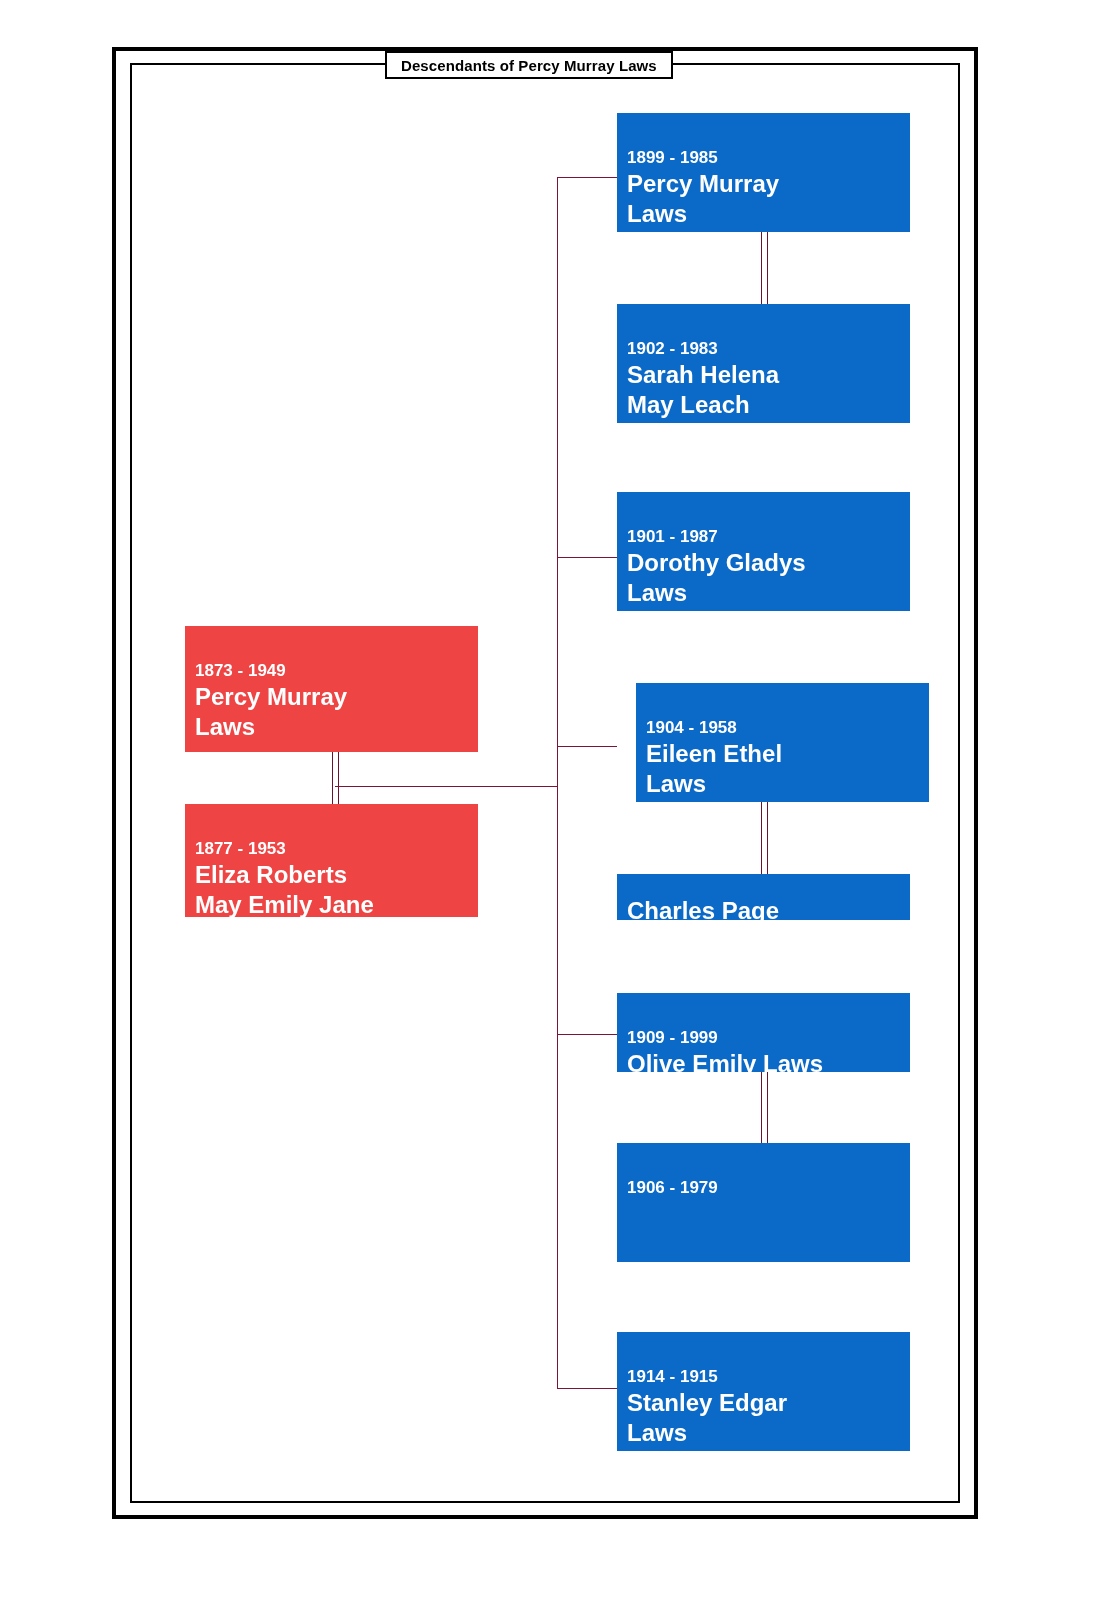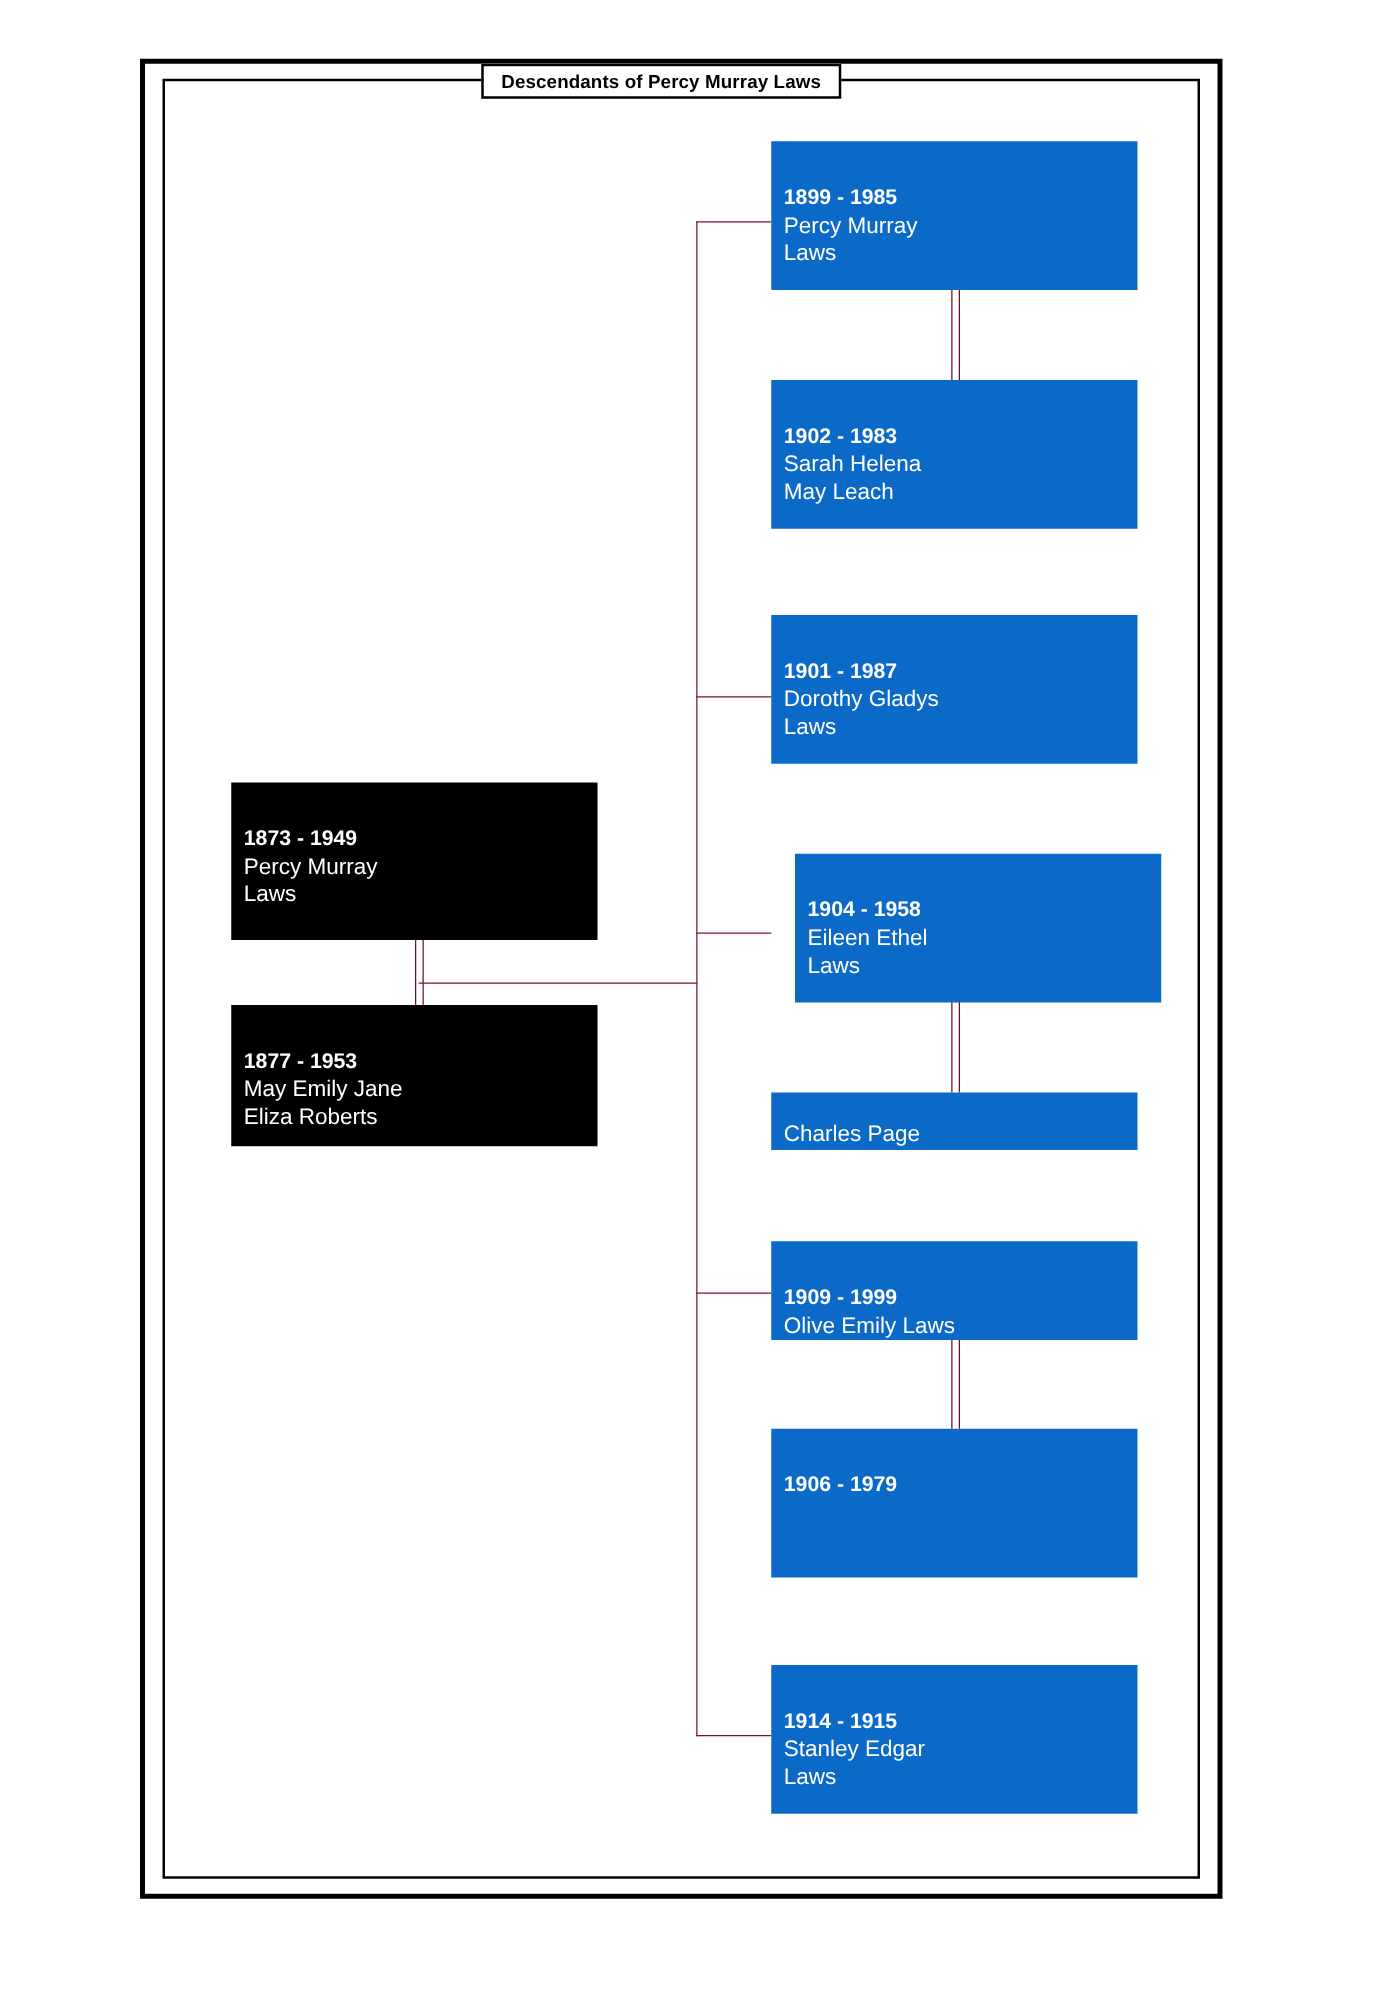--- a/index.html
+++ b/index.html
@@ -93,33 +93,33 @@
   
   .person {
     position: absolute;
     box-sizing: border-box;
     padding: 6px 10px 4px 10px;
     color: #ffffff;
     z-index: 5;
     overflow: hidden;
   }
   .person.blue  { background: #0b69c7; }
-  .person.navy  { background: #000000; }
+  .person.navy  { background: #ef4444; }
 
   .person .dates {
     font-size: 17px;
     font-weight: bold;
     line-height: 1.28;
     color: #ffffff;
     white-space: nowrap;
     margin-top: 28px;
   }
   .person .name {
-    font-size: 18px;
-    font-weight: normal;
+    font-size: 24px;
+    font-weight: bold;
     line-height: 1.24;
     color: #ffffff;
   }
   .person.no-dates .name {
     margin-top: 16px;
   }
 </style>
 </head>
 <body>
 
@@ -155,22 +155,22 @@
   <div class="marriage" style="left:761px; top:1072px; height:71px;"></div>
 
   <div class="person navy" style="left:185px; top:626px; width:293px; height:126px;">
     <div class="dates">1873 - 1949</div>
     <div class="name">Percy Murray</div>
     <div class="name">Laws</div>
   </div>
 
   <div class="person navy" style="left:185px; top:804px; width:293px; height:113px;">
     <div class="dates">1877 - 1953</div>
+    <div class="name">Eliza Roberts</div>
     <div class="name">May Emily Jane</div>
-    <div class="name">Eliza Roberts</div>
   </div>
 
   <div class="person blue" style="left:617px; top:113px; width:293px; height:119px;">
     <div class="dates">1899 - 1985</div>
     <div class="name">Percy Murray</div>
     <div class="name">Laws</div>
   </div>
 
   <div class="person blue" style="left:617px; top:304px; width:293px; height:119px;">
     <div class="dates">1902 - 1983</div>

